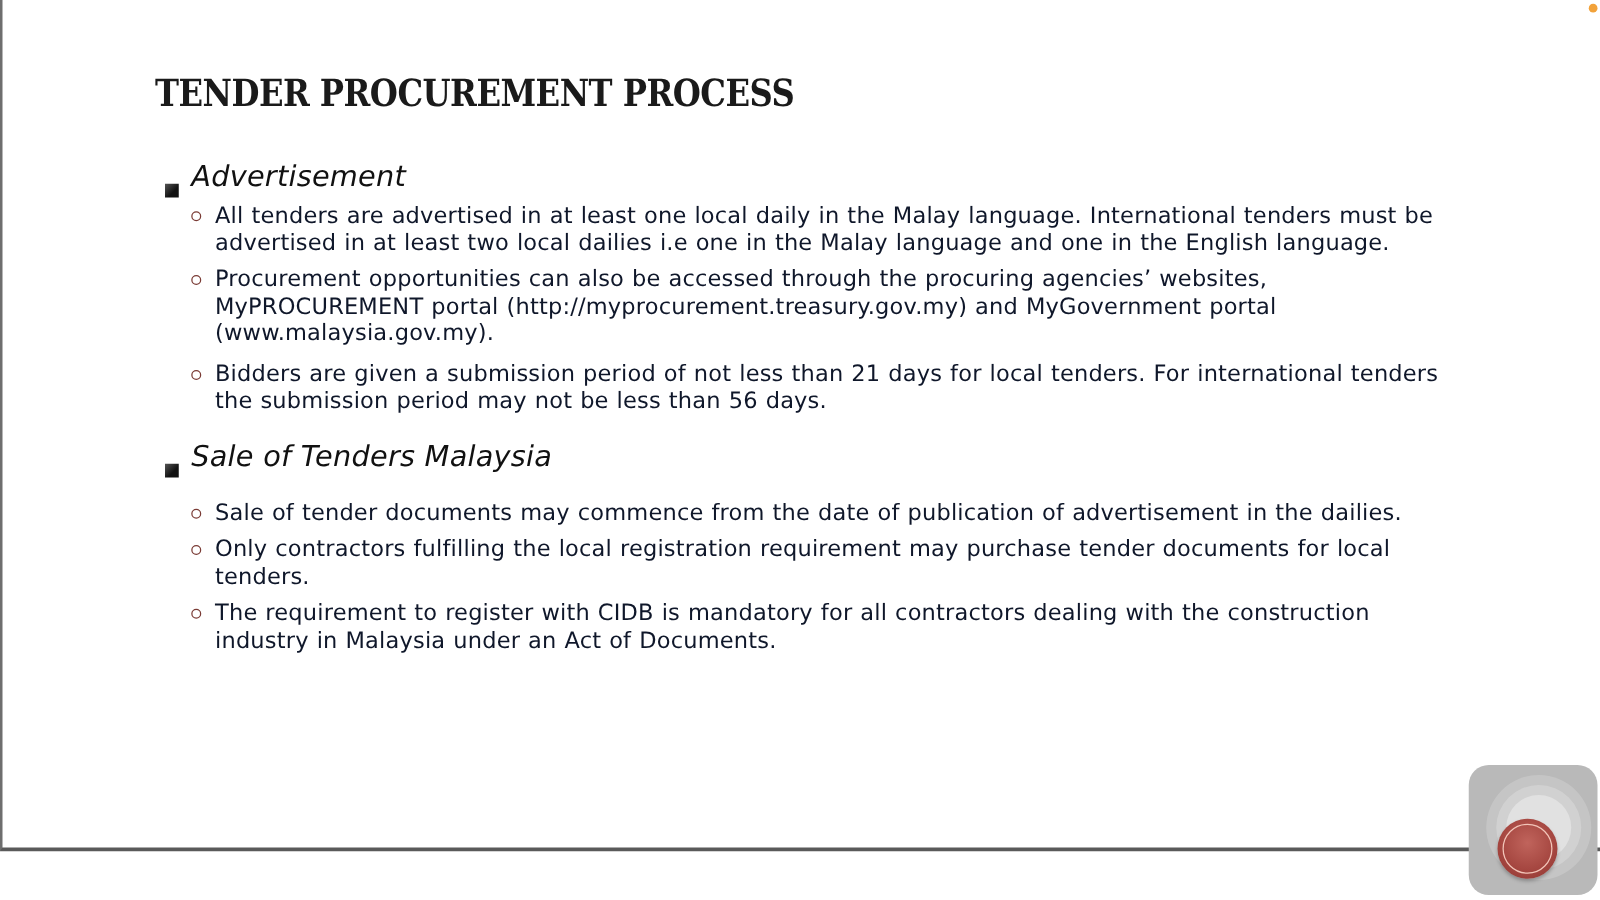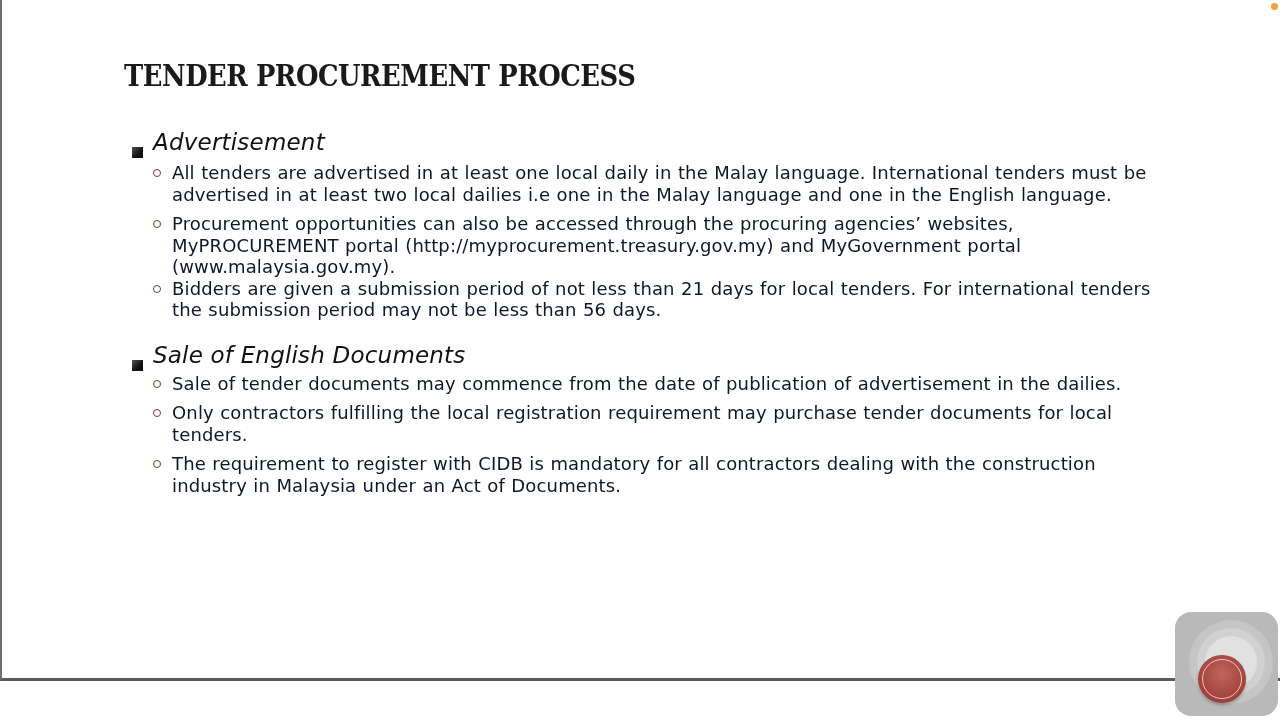--- a/index.html
+++ b/index.html
@@ -69,33 +69,33 @@
   .sub-item {
     position: relative;
     padding-left: 20px;
     font-size: 18px;
     line-height: 21.5px;
     color: #0f172a;
     letter-spacing: 0.15px;
     word-spacing: 0.5px;
   }
   .sub-item + .sub-item { margin-top: 8px; }
-  .sub-item.tight + .sub-item.tight { margin-top: 0; }
+  .sub-item.tight + .sub-item.tight { margin-top: 11px; }
   .circle-bullet {
     position: absolute;
     left: 1px;
     top: 7px;
     width: 6px;
     height: 6px;
     border: 1.3px solid #7a3b35;
     border-radius: 50%;
   }
   .sec2 { margin-top: 18px; }
   .sec1-list { margin-top: 4px; }
-  .sec2-list { margin-top: 2px; }
+  .sec2-list { margin-top: 18px; }
 
   
   .recorder {
     position: absolute;
     left: 1175px;
     top: 612px;
     width: 103px;
     height: 104px;
     border-radius: 16px;
     background: #b9b9b9;
@@ -164,21 +164,21 @@
             <span>Bidders are given a submission period of not less than 21 days for local tenders. For international tenders the submission period may not be less than 56 days.</span>
           </li>
         </ul>
       </li>
     </ul>
 
     <ul class="section sec2">
       <li>
         <div class="section-head">
           <span class="square-bullet"></span>
-          <span>Sale of English Documents</span>
+          <span>Sale of Tenders Malaysia</span>
         </div>
         <ul class="sub-list sec2-list">
           <li class="sub-item">
             <span class="circle-bullet"></span>
             <span>Sale of tender documents may commence from the date of publication of advertisement in the dailies.</span>
           </li>
           <li class="sub-item">
             <span class="circle-bullet"></span>
             <span>Only contractors fulfilling the local registration requirement may purchase tender documents for local tenders.</span>
           </li>

